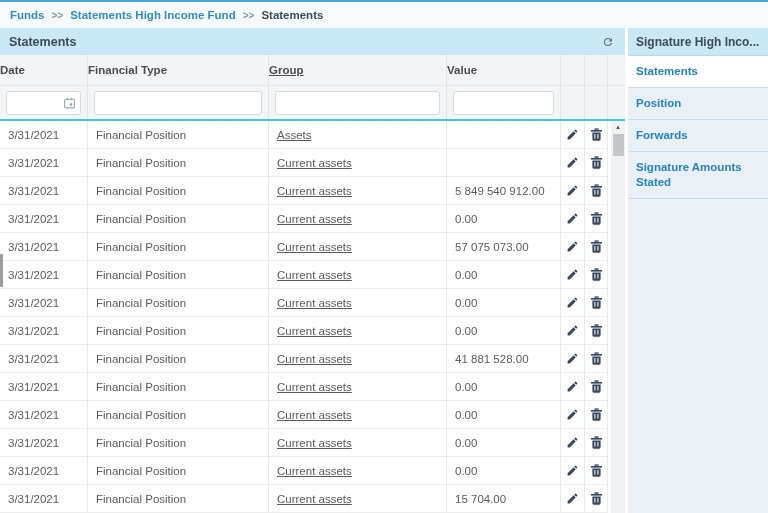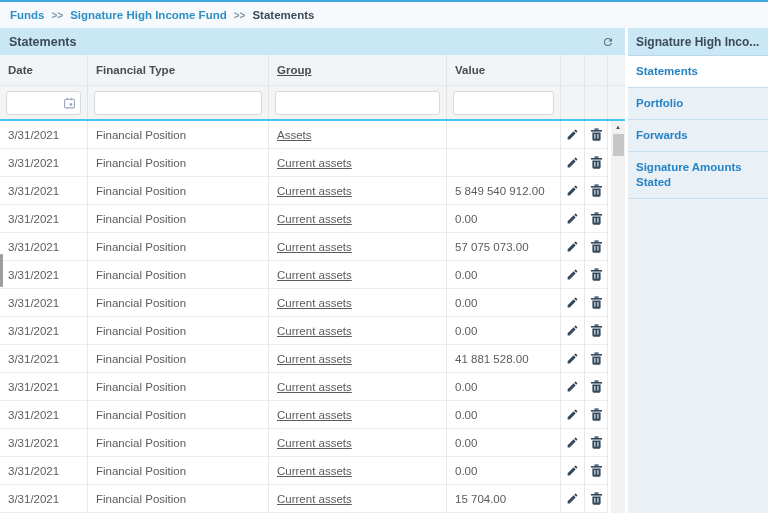--- a/index.html
+++ b/index.html
@@ -43,21 +43,21 @@
   .c-date  { width: 88px; }
   .c-type  { width: 181px; }
   .c-group { width: 178px; text-decoration: underline; }
   .c-value { width: 114px; }
   .c-edit  { width: 24px; }
   .c-del   { width: 23px; }
   .c-scroll{ width: 17px; border-right: none !important; }
 
   .thead-row { height: 31px; background: #f3f4f5; flex: none; }
   .thead-row > div {
-    display: flex; align-items: center; padding-left: 8px;
+    display: flex; align-items: center; 
     font-size: 11.5px; font-weight: bold; color: #474e54;
     border-right: 1px solid #e2e3e4; border-bottom: 1px solid #e6e7e8;
   }
   .thead-row > .c-scroll, .tfilter-row > .c-scroll { padding: 0; }
 
   .tfilter-row { height: 35px; background: #f3f4f5; flex: none; border-bottom: 2px solid #45c3f3; }
   .tfilter-row > div {
     display: flex; align-items: center; padding: 0 6px;
     border-right: 1px solid #e2e3e4;
   }
@@ -122,21 +122,21 @@
   svg { display: block; }
 </style>
 </head>
 <body>
 
 <div class="top-line"></div>
 
 <div class="breadcrumb">
   <a class="crumb-link">Funds</a>
   <span class="crumb-sep">&gt;&gt;</span>
-  <a class="crumb-link">Signature High Income Fund</a>
+  <a class="crumb-link">Statements High Income Fund</a>
   <span class="crumb-sep">&gt;&gt;</span>
   <span class="crumb-current">Statements</span>
 </div>
 
 <div class="main">
   <div class="left-panel">
 
     <div class="panel-header">
       <span class="panel-title">Statements</span>
       <span class="refresh-btn">
@@ -490,20 +490,20 @@
         </div>
       </div>
     </div>
   </div>
 
   <div class="gap-col"></div>
 
   <div class="sidebar">
     <div class="sidebar-header">Signature High Inco...</div>
     <div class="sidebar-item selected">Statements</div>
-    <div class="sidebar-item">Portfolio</div>
+    <div class="sidebar-item">Position</div>
     <div class="sidebar-item">Forwards</div>
     <div class="sidebar-item">Signature Amounts Stated</div>
     <div class="sidebar-rest"></div>
   </div>
 </div>
 
 <div class="left-scroll-fragment"></div>
 
 </body></html>

